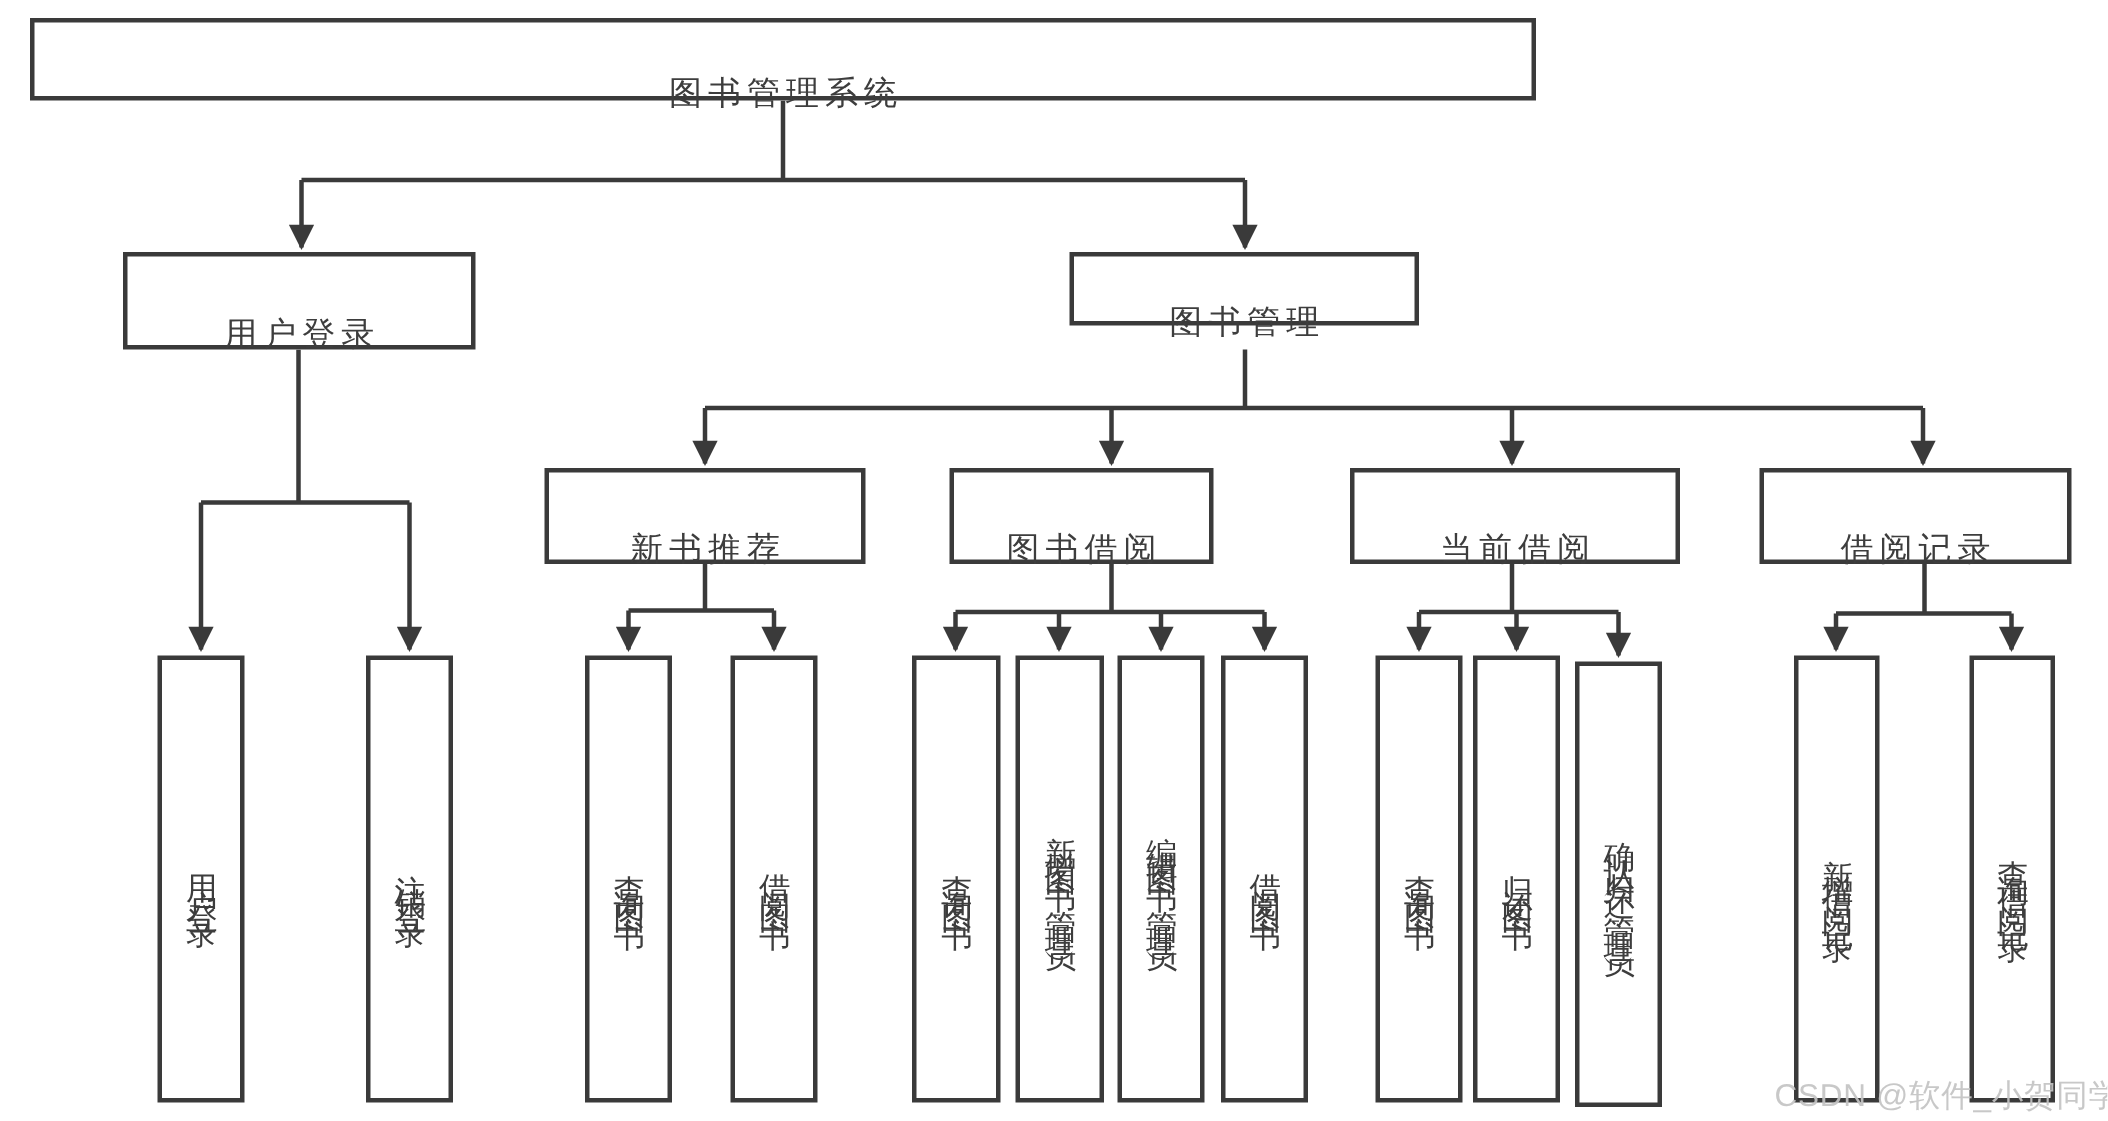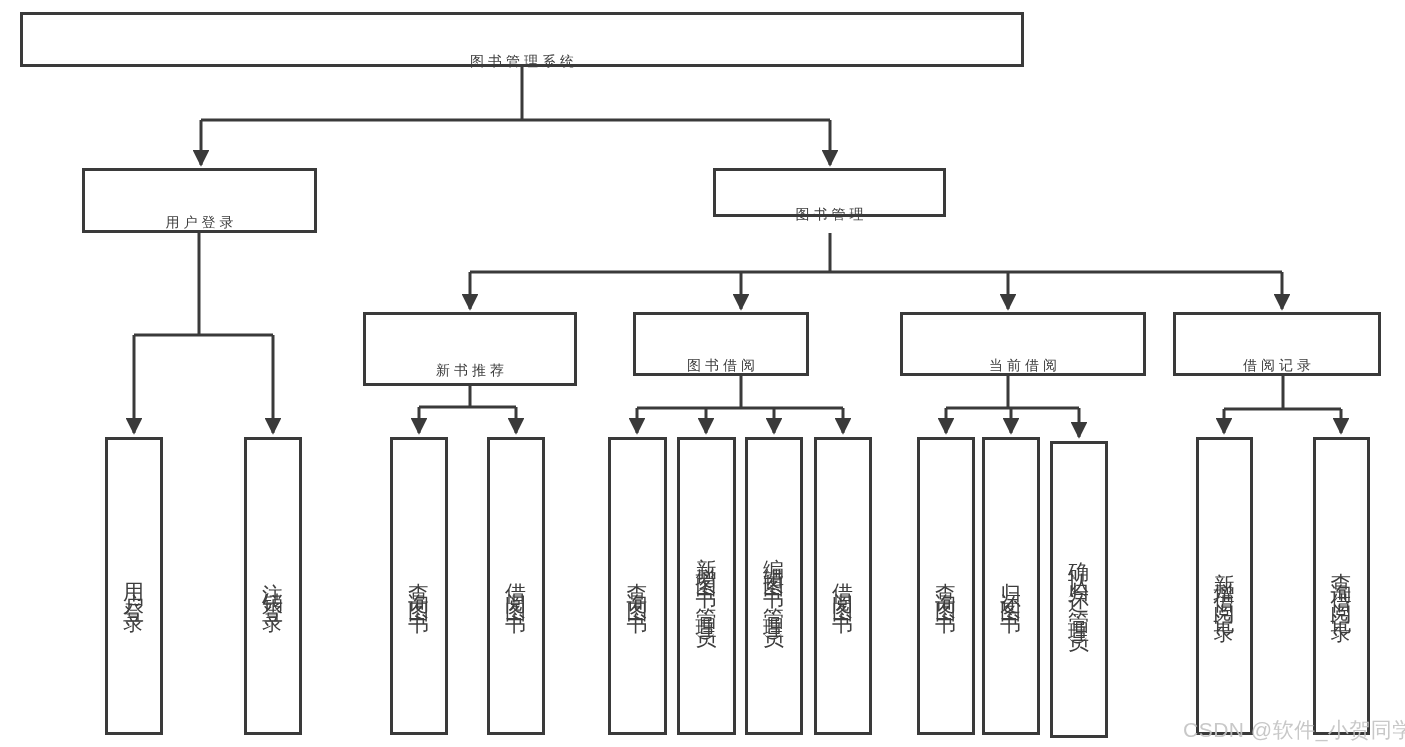--- a/index.html
+++ b/index.html
@@ -22,21 +22,21 @@
   .node{
     position:absolute;
     box-sizing:border-box;
     background:var(--box-bg);
     border:3px solid var(--line);
     display:flex;align-items:center;justify-content:center;
     color:var(--text);
     z-index:2;
   }
   .hlabel{
-    font-size:14px;
+    font-size:22px;
     letter-spacing:4px;
     white-space:nowrap;
     transform:translateX(2px);
     margin-top:44px;
   }
   .vlabel{
     writing-mode:vertical-lr;
     text-orientation:mixed;
     font-size:21px;
     letter-spacing:10px;
@@ -103,27 +103,27 @@
     <span class="hlabel">图书管理系统</span>
   </div>
 
   <div class="node" style="left:82px;top:168px;width:235px;height:65px;">
     <span class="hlabel">用户登录</span>
   </div>
   <div class="node" style="left:713px;top:168px;width:233px;height:49px;">
     <span class="hlabel">图书管理</span>
   </div>
 
-  <div class="node" style="left:363px;top:312px;width:214px;height:74px;">
+  <div class="node" style="left:363px;top:312px;width:214px;height:64px;">
     <span class="hlabel">新书推荐</span>
   </div>
   <div class="node" style="left:633px;top:312px;width:176px;height:64px;">
     <span class="hlabel">图书借阅</span>
   </div>
-  <div class="node" style="left:900px;top:312px;width:246px;height:64px;">
+  <div class="node" style="left:900px;top:312px;width:220px;height:64px;">
     <span class="hlabel">当前借阅</span>
   </div>
   <div class="node" style="left:1173px;top:312px;width:208px;height:64px;">
     <span class="hlabel">借阅记录</span>
   </div>
 
   <div class="node" style="left:105px;top:437px;width:58px;height:298px;">
     <span class="vlabel">用户登录</span>
   </div>
   <div class="node" style="left:244px;top:437px;width:58px;height:298px;">

